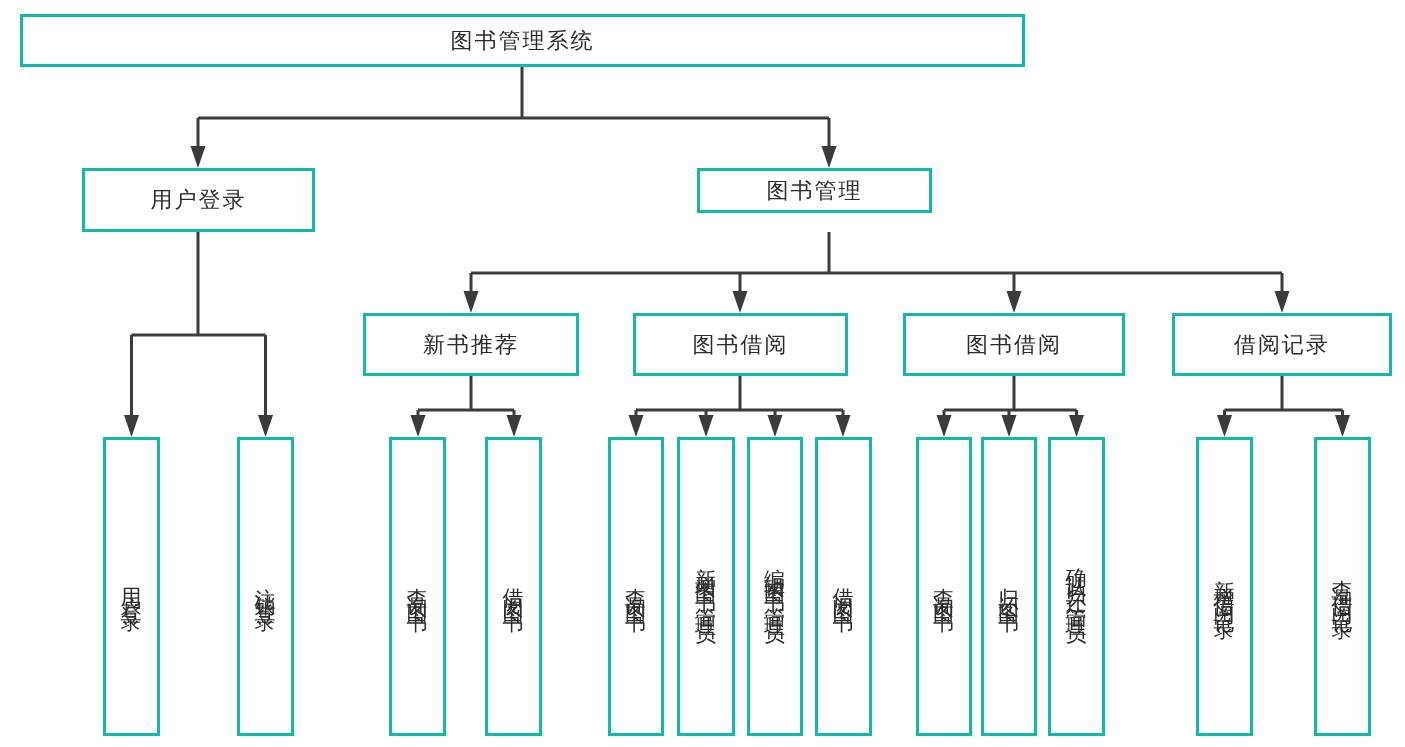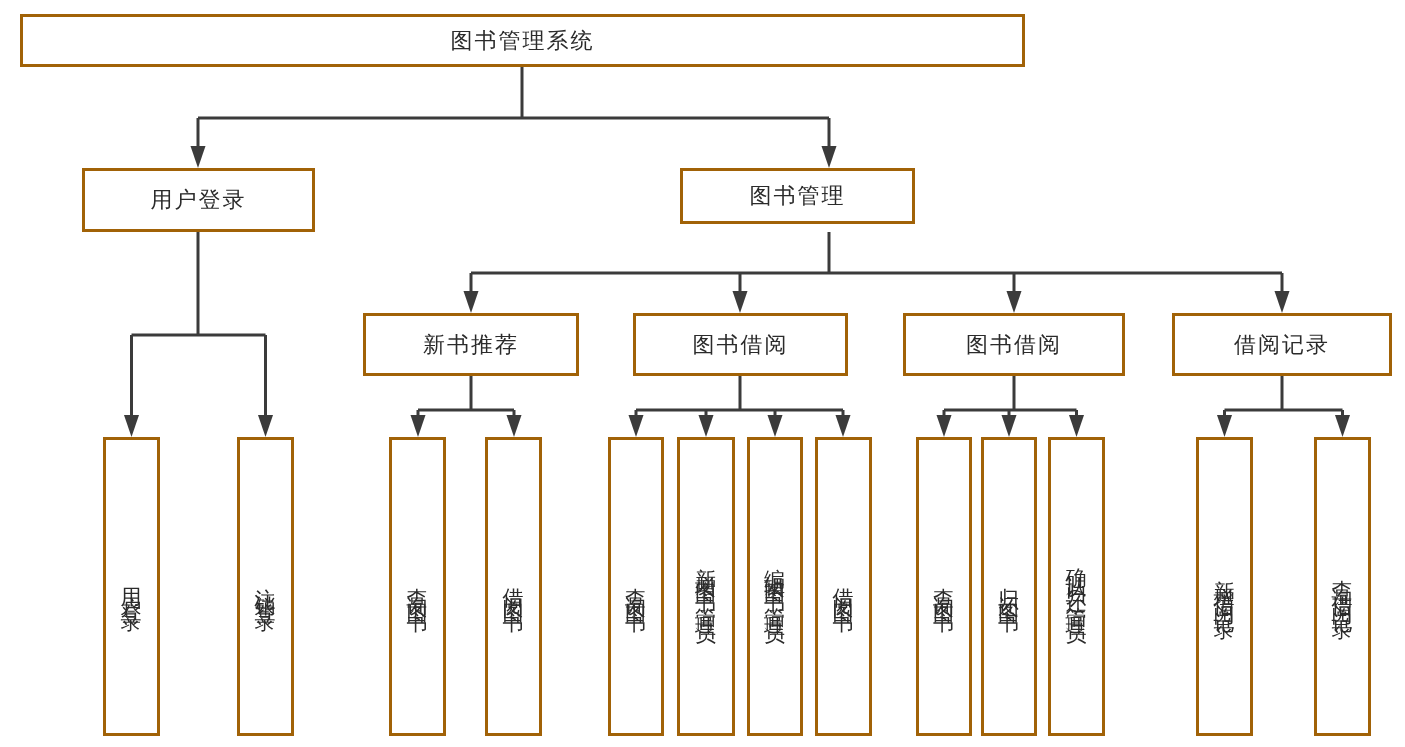--- a/index.html
+++ b/index.html
@@ -5,21 +5,21 @@
   html,body{margin:0;padding:0;background:#ffffff;}
   .stage{
     position:relative;width:1405px;height:747px;background:#ffffff;overflow:hidden;
     font-family:"Liberation Sans","DejaVu Sans",sans-serif;color:#2b2b2b;
   }
   .connectors{position:absolute;left:0;top:0;width:1405px;height:747px;}
   .connectors path{stroke:#3b3b3b;stroke-width:3;fill:none;}
   .connectors polygon{fill:#3b3b3b;stroke:none;}
   .node{
     position:absolute;box-sizing:border-box;background:#ffffff;
-    border:3px solid #a16207;display:flex;align-items:center;justify-content:center;
+    border:3px solid #14b8a6;display:flex;align-items:center;justify-content:center;
     text-align:center;
   }
   .h-node{font-size:22px;letter-spacing:2px;white-space:nowrap;}
   .v-node .v-text{
     writing-mode:vertical-rl;text-orientation:mixed;
     font-size:21px;line-height:1;letter-spacing:8px;
   }
   .watermark{
     position:absolute;left:1190px;top:713px;width:210px;
     font-size:20px;line-height:24px;color:rgba(165,165,168,0.95);
@@ -93,21 +93,21 @@
     <polygon points="1335,415 1350,415 1342.5,437"></polygon>
   </svg>
 
   <div class="node h-node" style="left:20px;top:14px;width:1005px;height:53px;">
     <span>图书管理系统</span>
   </div>
 
   <div class="node h-node" style="left:82px;top:168px;width:233px;height:64px;">
     <span>用户登录</span>
   </div>
-  <div class="node h-node" style="left:680px;top:168px;width:235px;height:56px;text-align:right;">
+  <div class="node h-node" style="left:697px;top:168px;width:235px;height:45px;text-align:right;">
     <span>图书管理</span>
   </div>
 
   <div class="node h-node" style="left:363px;top:313px;width:216px;height:63px;">
     <span>新书推荐</span>
   </div>
   <div class="node h-node" style="left:633px;top:313px;width:215px;height:63px;font-family:Liberation Serif, serif;">
     <span>图书借阅</span>
   </div>
   <div class="node h-node" style="left:903px;top:313px;width:222px;height:63px;">

